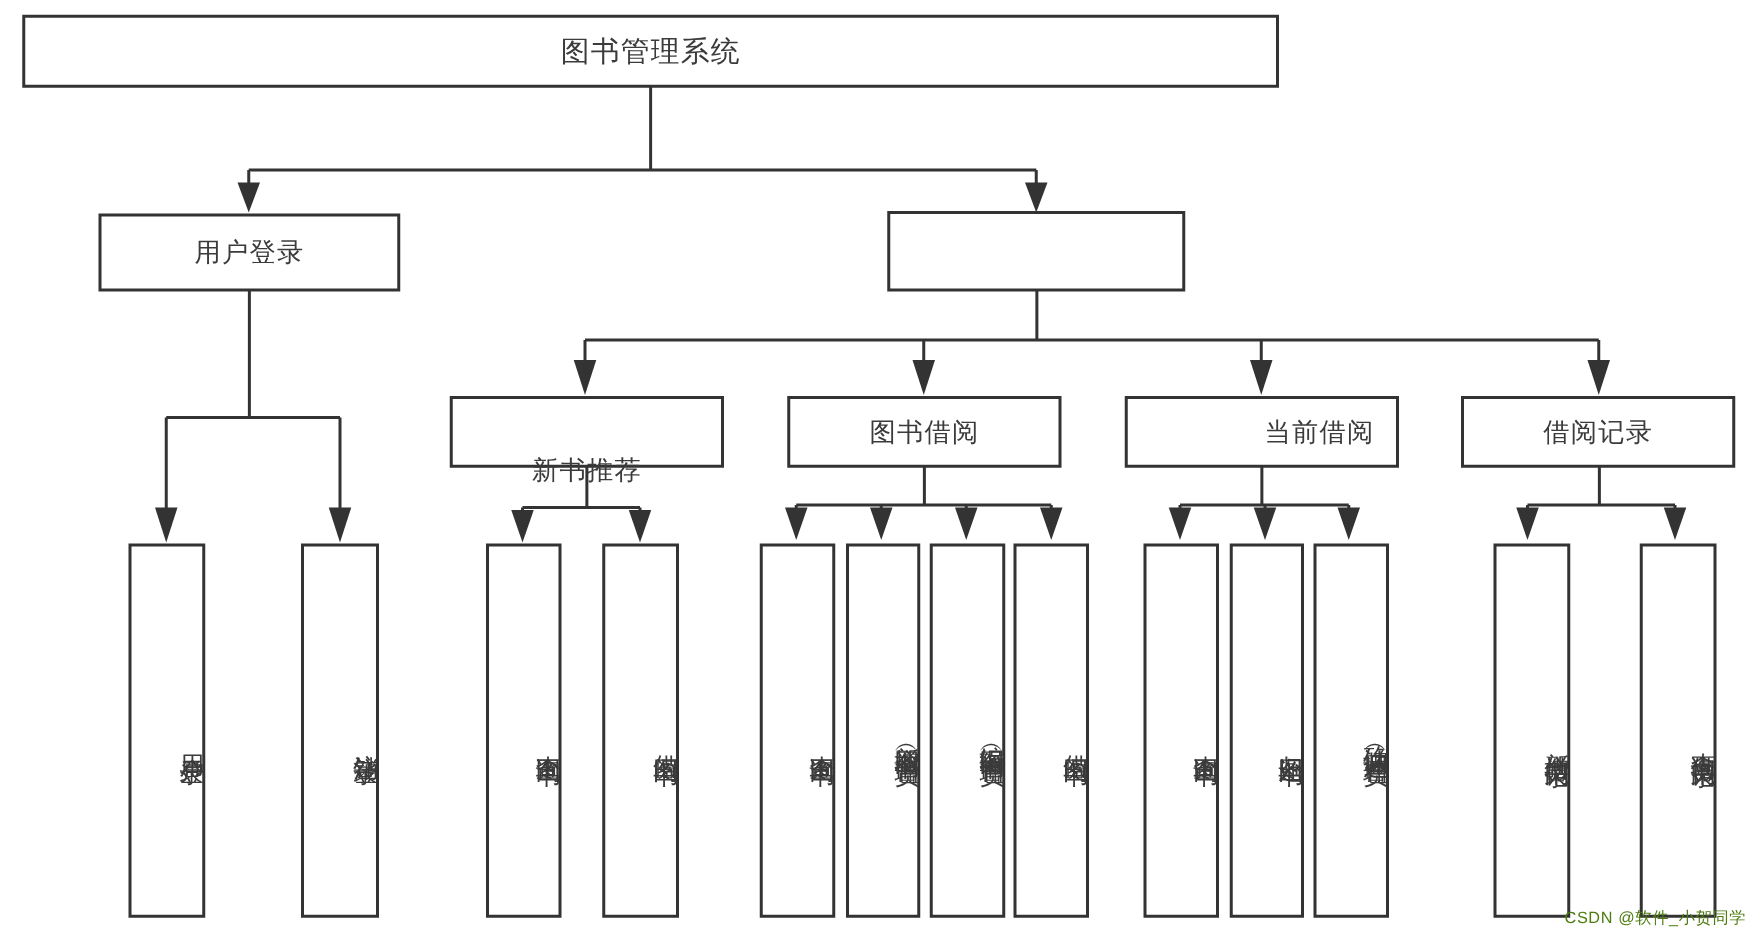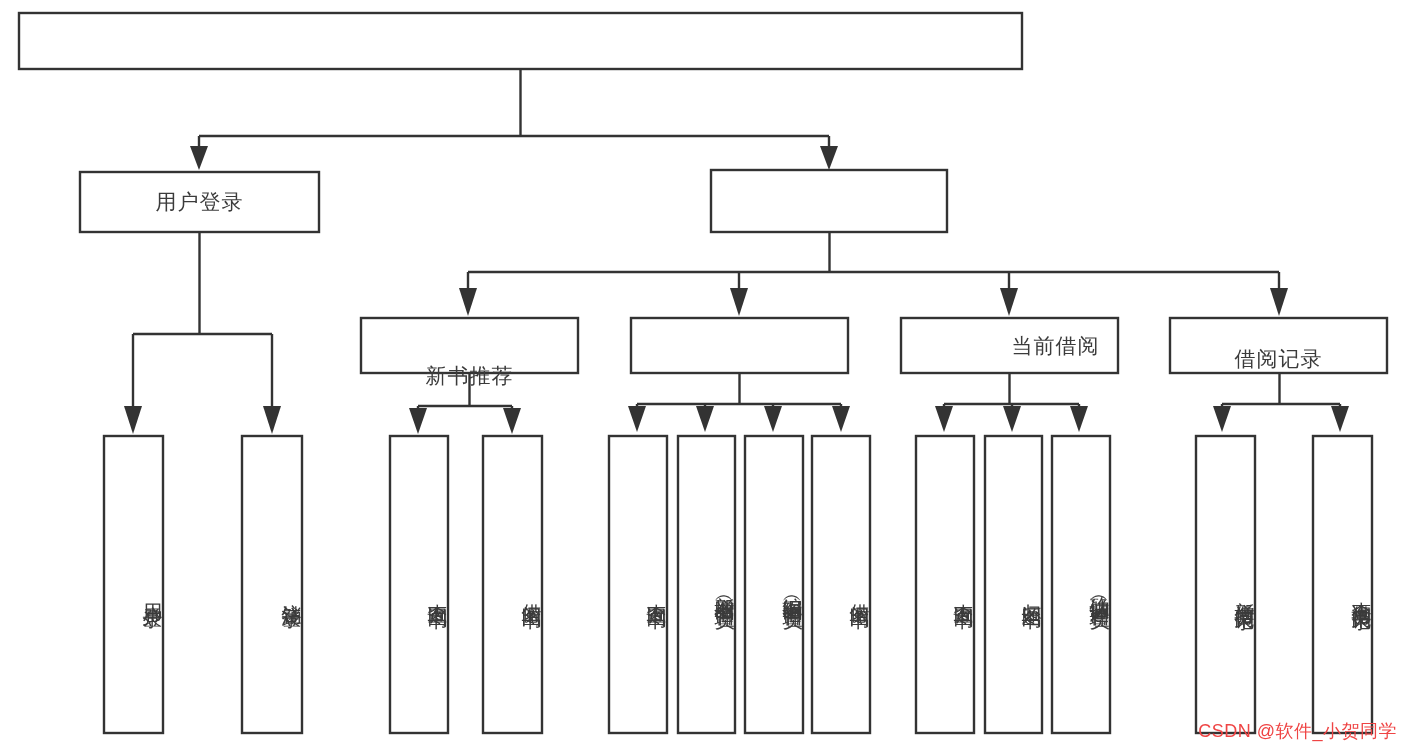--- a/index.html
+++ b/index.html
@@ -60,22 +60,22 @@
     letter-spacing: 2px;
     font-size: 20px;
   }
   .node-label.vertical.tall {
     padding-top: 10px;
   }
   .watermark {
     position: absolute;
     right: 8px;
     bottom: 4px;
-    color: #ef4444;
-    font-size: 18px;
+    color: #4d7c0f;
+    font-size: 13px;
     letter-spacing: 0.5px;
     white-space: nowrap;
   }
 </style>
 </head>
 <body>
 
 <div id="canvas">
 
   <svg class="diagram" viewBox="0 0 1405 747">
@@ -163,26 +163,28 @@
 
     <rect class="node-box" x="916" y="436" width="58" height="297"></rect>
     <rect class="node-box" x="985" y="436" width="57" height="297"></rect>
     <rect class="node-box" x="1052" y="436" width="58" height="297"></rect>
 
     <rect class="node-box" x="1196" y="436" width="59" height="297"></rect>
     <rect class="node-box" x="1313" y="436" width="59" height="297"></rect>
 
   </svg>
 
+  <div class="node-label" style="left:19px; top:13px; width:1003px; height:56px; font-size:23px;">图书管理系统</div>
 
   <div class="node-label" style="left:80px; top:172px; width:239px; height:60px;">用户登录</div>
 
   <div class="node-label" style="left:361px; top:318px; width:217px; height:55px;margin-top:30px;">新书推荐</div>
+  <div class="node-label" style="left:631px; top:318px; width:217px; height:55px;">图书借阅</div>
   <div class="node-label" style="left:901px; top:318px; width:217px; height:55px;padding-left:46px;">当前借阅</div>
-  <div class="node-label" style="left:1170px; top:318px; width:217px; height:55px;margin-top:13px;">借阅记录</div>
+  <div class="node-label" style="left:1170px; top:318px; width:217px; height:55px;">借阅记录</div>
 
   <div class="node-label vertical" style="left:104px; top:436px; width:59px; height:297px;">用户登录</div>
   <div class="node-label vertical" style="left:242px; top:436px; width:60px; height:297px;">注销登录</div>
 
   <div class="node-label vertical" style="left:390px; top:436px; width:58px; height:297px;">查询图书</div>
   <div class="node-label vertical" style="left:483px; top:436px; width:59px; height:297px;">借阅图书</div>
 
   <div class="node-label vertical" style="left:609px; top:436px; width:58px; height:297px;">查询图书</div>
   <div class="node-label vertical tall" style="left:678px; top:436px; width:57px; height:297px;">新增图书（管理员）</div>
   <div class="node-label vertical tall" style="left:745px; top:436px; width:58px; height:297px;">编辑图书（管理员）</div>

